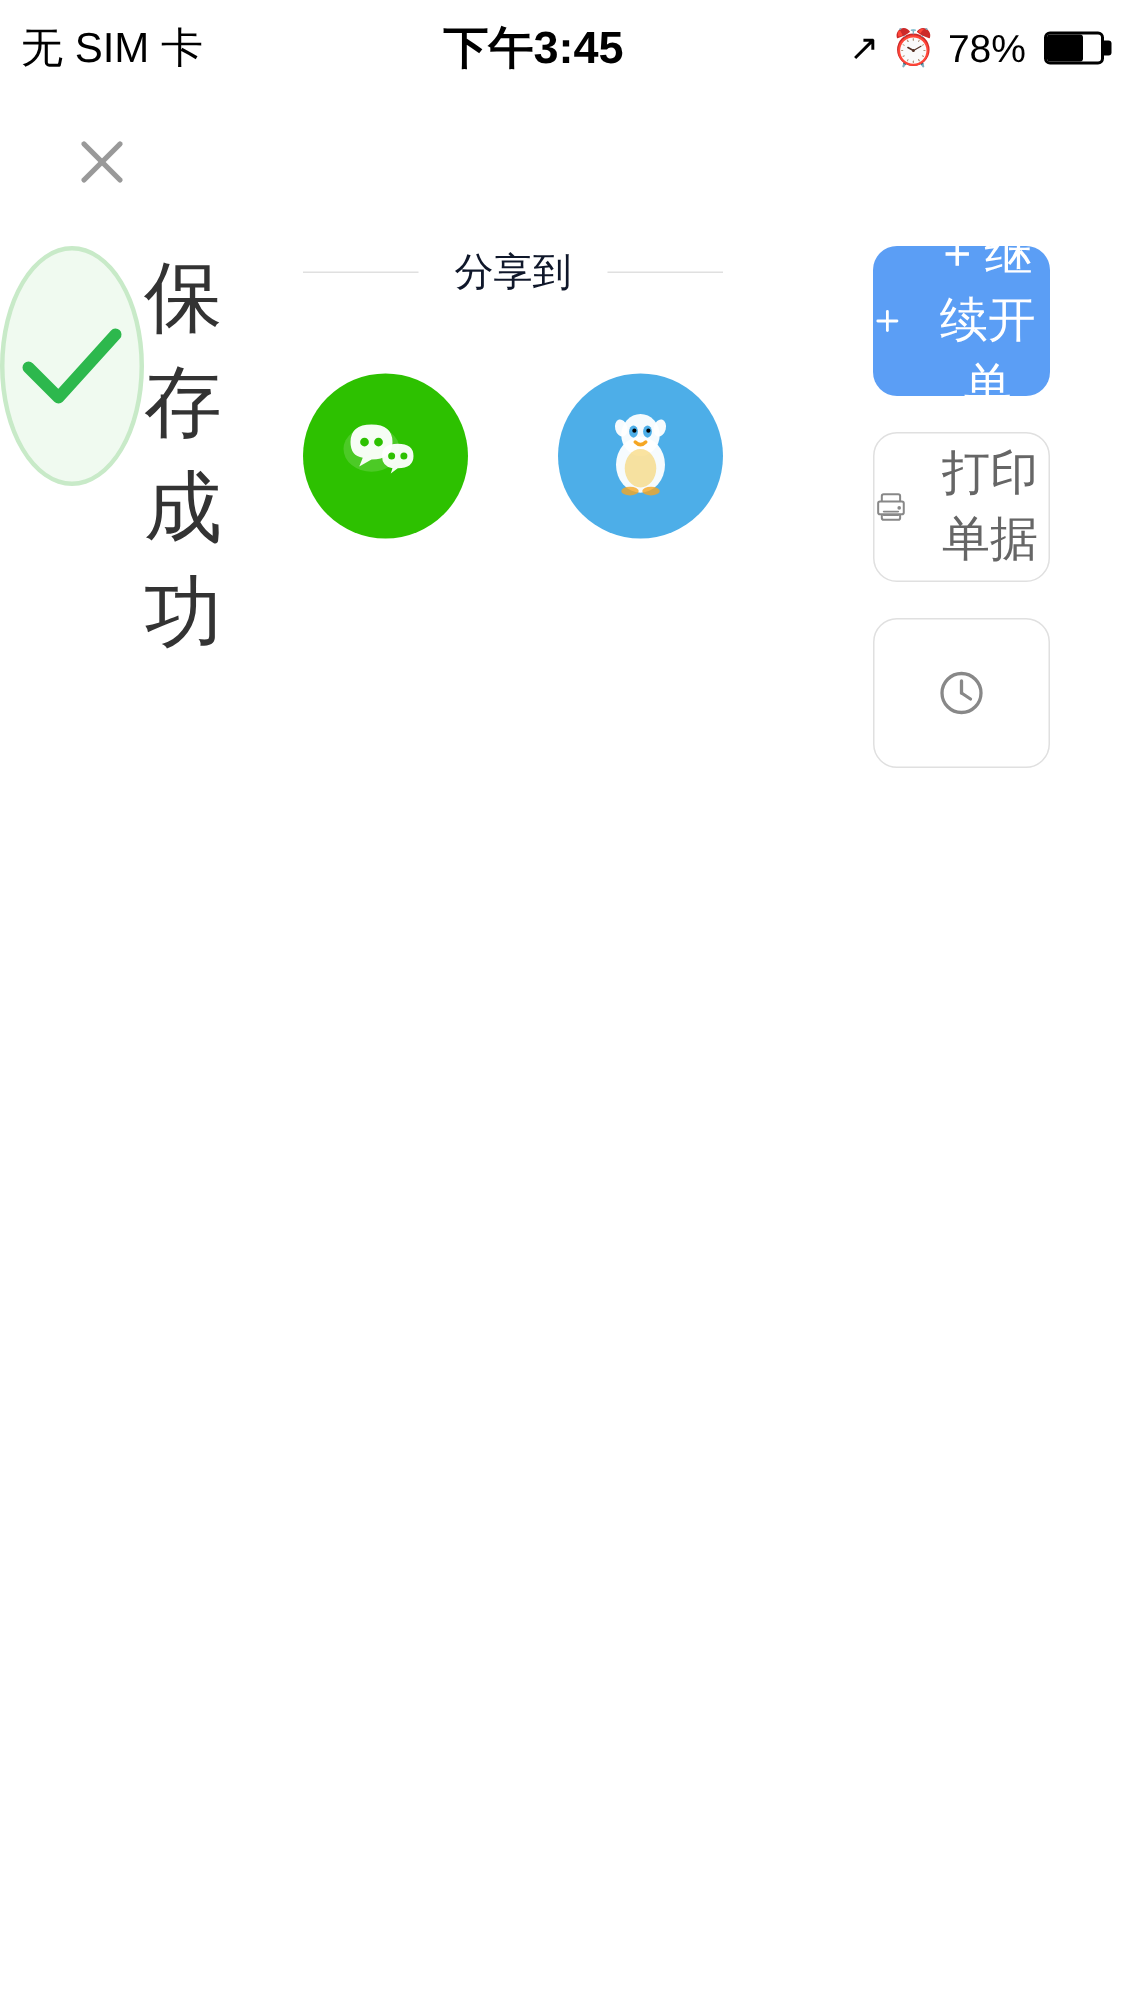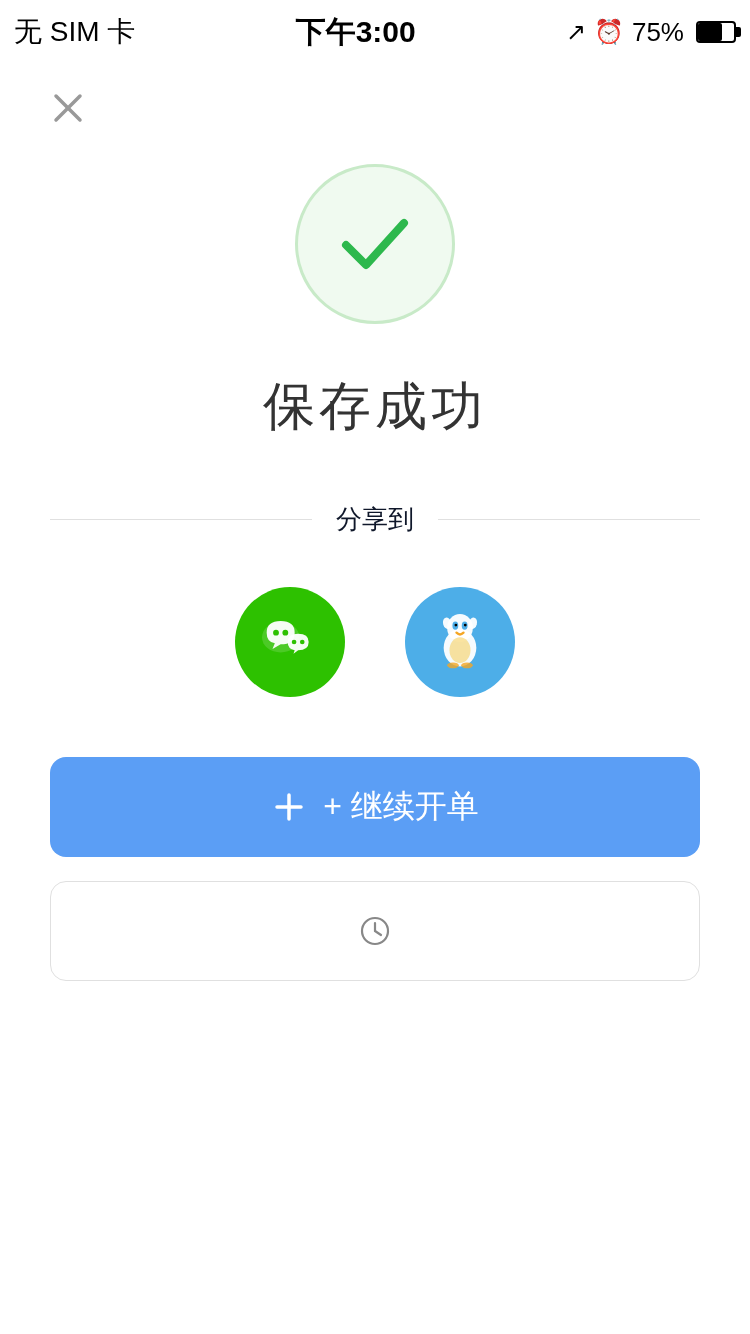--- a/index.html
+++ b/index.html
@@ -57,22 +57,22 @@
       cursor: pointer;
     }
     .close-btn svg {
       width: 40px;
       height: 40px;
     }
 
     
     .main-content {
       display: flex;
-      flex-direction: column;
-      align-items: center;
+      flex-direction: row;
+      align-items: flex-start;
       padding-top: 100px;
     }
 
     
     .success-circle {
       width: 160px;
       height: 160px;
       border-radius: 50%;
       background: #f0faf0;
       border: 3px solid #c8eac8;
@@ -190,25 +190,25 @@
     <span>无 SIM 卡</span>
     <span>
       <svg viewBox="0 0 32 32" fill="none" xmlns="http://www.w3.org/2000/svg">
         <path d="M4 12 C8 7 24 7 28 12" stroke="#000" stroke-width="2.5" stroke-linecap="round" fill="none"></path>
         <path d="M8 17 C11 13 21 13 24 17" stroke="#000" stroke-width="2.5" stroke-linecap="round" fill="none"></path>
         <path d="M12 22 C13.5 20 18.5 20 20 22" stroke="#000" stroke-width="2.5" stroke-linecap="round" fill="none"></path>
         <circle cx="16" cy="27" r="2" fill="#000"></circle>
       </svg>
     </span>
   </div>
-  <div class="status-center">下午3:00</div>
+  <div class="status-center">下午3:45</div>
   <div class="status-right">
     <span style="font-size:24px;">↗</span>
     <span style="font-size:24px;">⏰</span>
-    <span>75%</span>
+    <span>78%</span>
     <span style="display:inline-block;width:40px;height:22px;border:2px solid #000;border-radius:4px;position:relative;margin-left:4px;">
       <span style="display:block;width:68%;height:100%;background:#000;border-radius:2px;"></span>
       <span style="position:absolute;right:-7px;top:50%;transform:translateY(-50%);width:5px;height:10px;background:#000;border-radius:0 2px 2px 0;"></span>
     </span>
   </div>
 </div>
 
 <div class="close-btn">
   <svg viewBox="0 0 40 40" fill="none" xmlns="http://www.w3.org/2000/svg">
     <line x1="8" y1="8" x2="32" y2="32" stroke="#999" stroke-width="3.5" stroke-linecap="round"></line>
@@ -273,20 +273,31 @@
 
   <div class="actions">
     <button class="action-btn action-btn-primary">
       <svg viewBox="0 0 36 36" fill="none" xmlns="http://www.w3.org/2000/svg">
         <line x1="18" y1="6" x2="18" y2="30" stroke="white" stroke-width="3.5" stroke-linecap="round"></line>
         <line x1="6" y1="18" x2="30" y2="18" stroke="white" stroke-width="3.5" stroke-linecap="round"></line>
       </svg>
       <span>+ 继续开单</span>
     </button>
 
+    <button class="action-btn action-btn-secondary">
+      <svg viewBox="0 0 36 36" fill="none" xmlns="http://www.w3.org/2000/svg">
+        <rect x="8" y="4" width="20" height="14" rx="2" stroke="#888" stroke-width="2.2" fill="none"></rect>
+        <rect x="8" y="18" width="20" height="14" rx="2" stroke="#888" stroke-width="2.2" fill="none"></rect>
+        <rect x="4" y="12" width="28" height="14" rx="2" stroke="#888" stroke-width="2.2" fill="white"></rect>
+        <circle cx="27" cy="19" r="2" fill="#888"></circle>
+        <line x1="10" y1="27" x2="26" y2="27" stroke="#888" stroke-width="1.8" stroke-linecap="round"></line>
+        <line x1="10" y1="23" x2="26" y2="23" stroke="#888" stroke-width="1.8" stroke-linecap="round"></line>
+      </svg>
+      <span>打印单据</span>
+    </button>
 
     <button class="action-btn action-btn-secondary">
       <svg viewBox="0 0 36 36" fill="none" xmlns="http://www.w3.org/2000/svg">
         <circle cx="18" cy="18" r="13" stroke="#888" stroke-width="2.2" fill="none"></circle>
         <line x1="18" y1="18" x2="18" y2="10" stroke="#888" stroke-width="2.2" stroke-linecap="round"></line>
         <line x1="18" y1="18" x2="24" y2="22" stroke="#888" stroke-width="2.2" stroke-linecap="round"></line>
       </svg>
     </button>
   </div>
 

